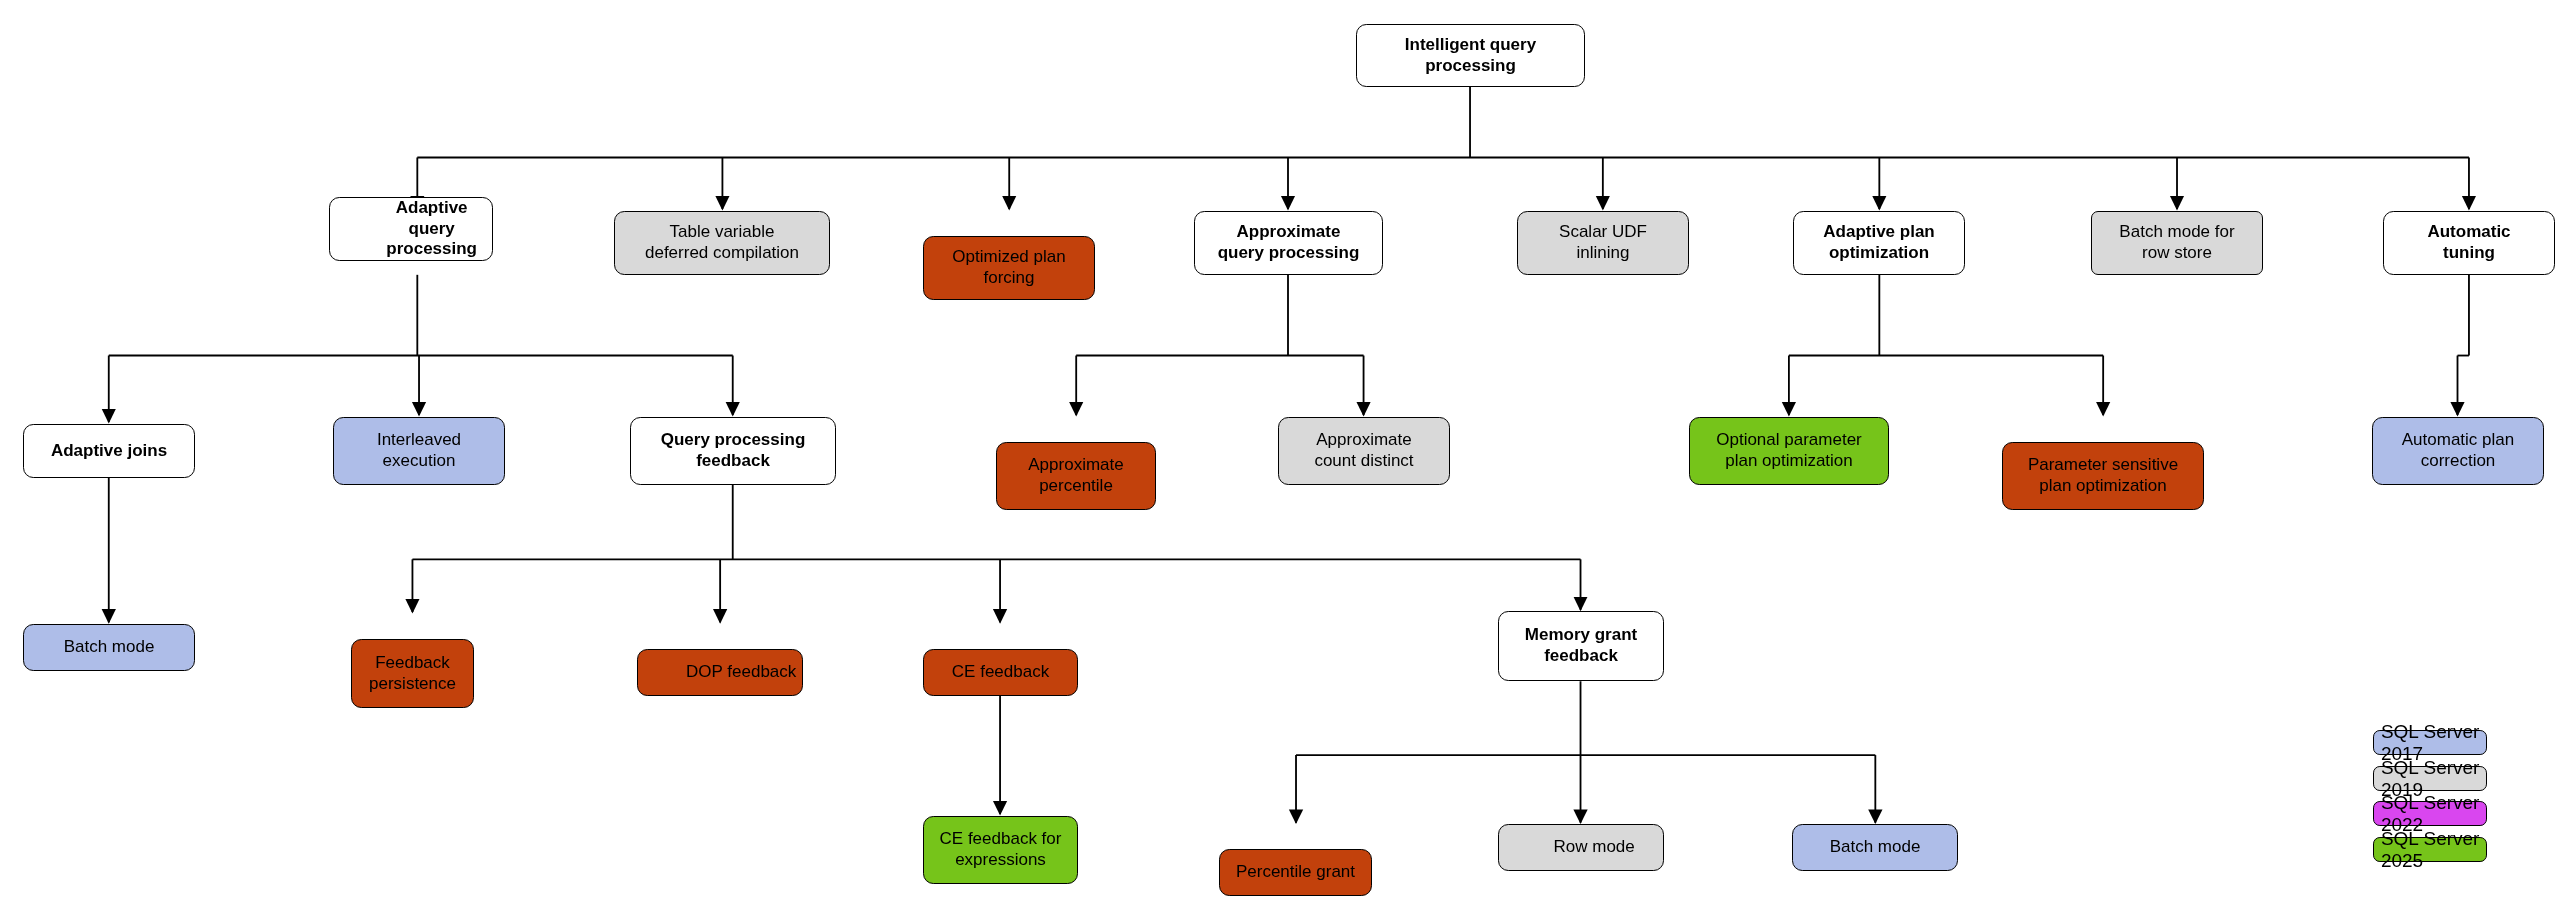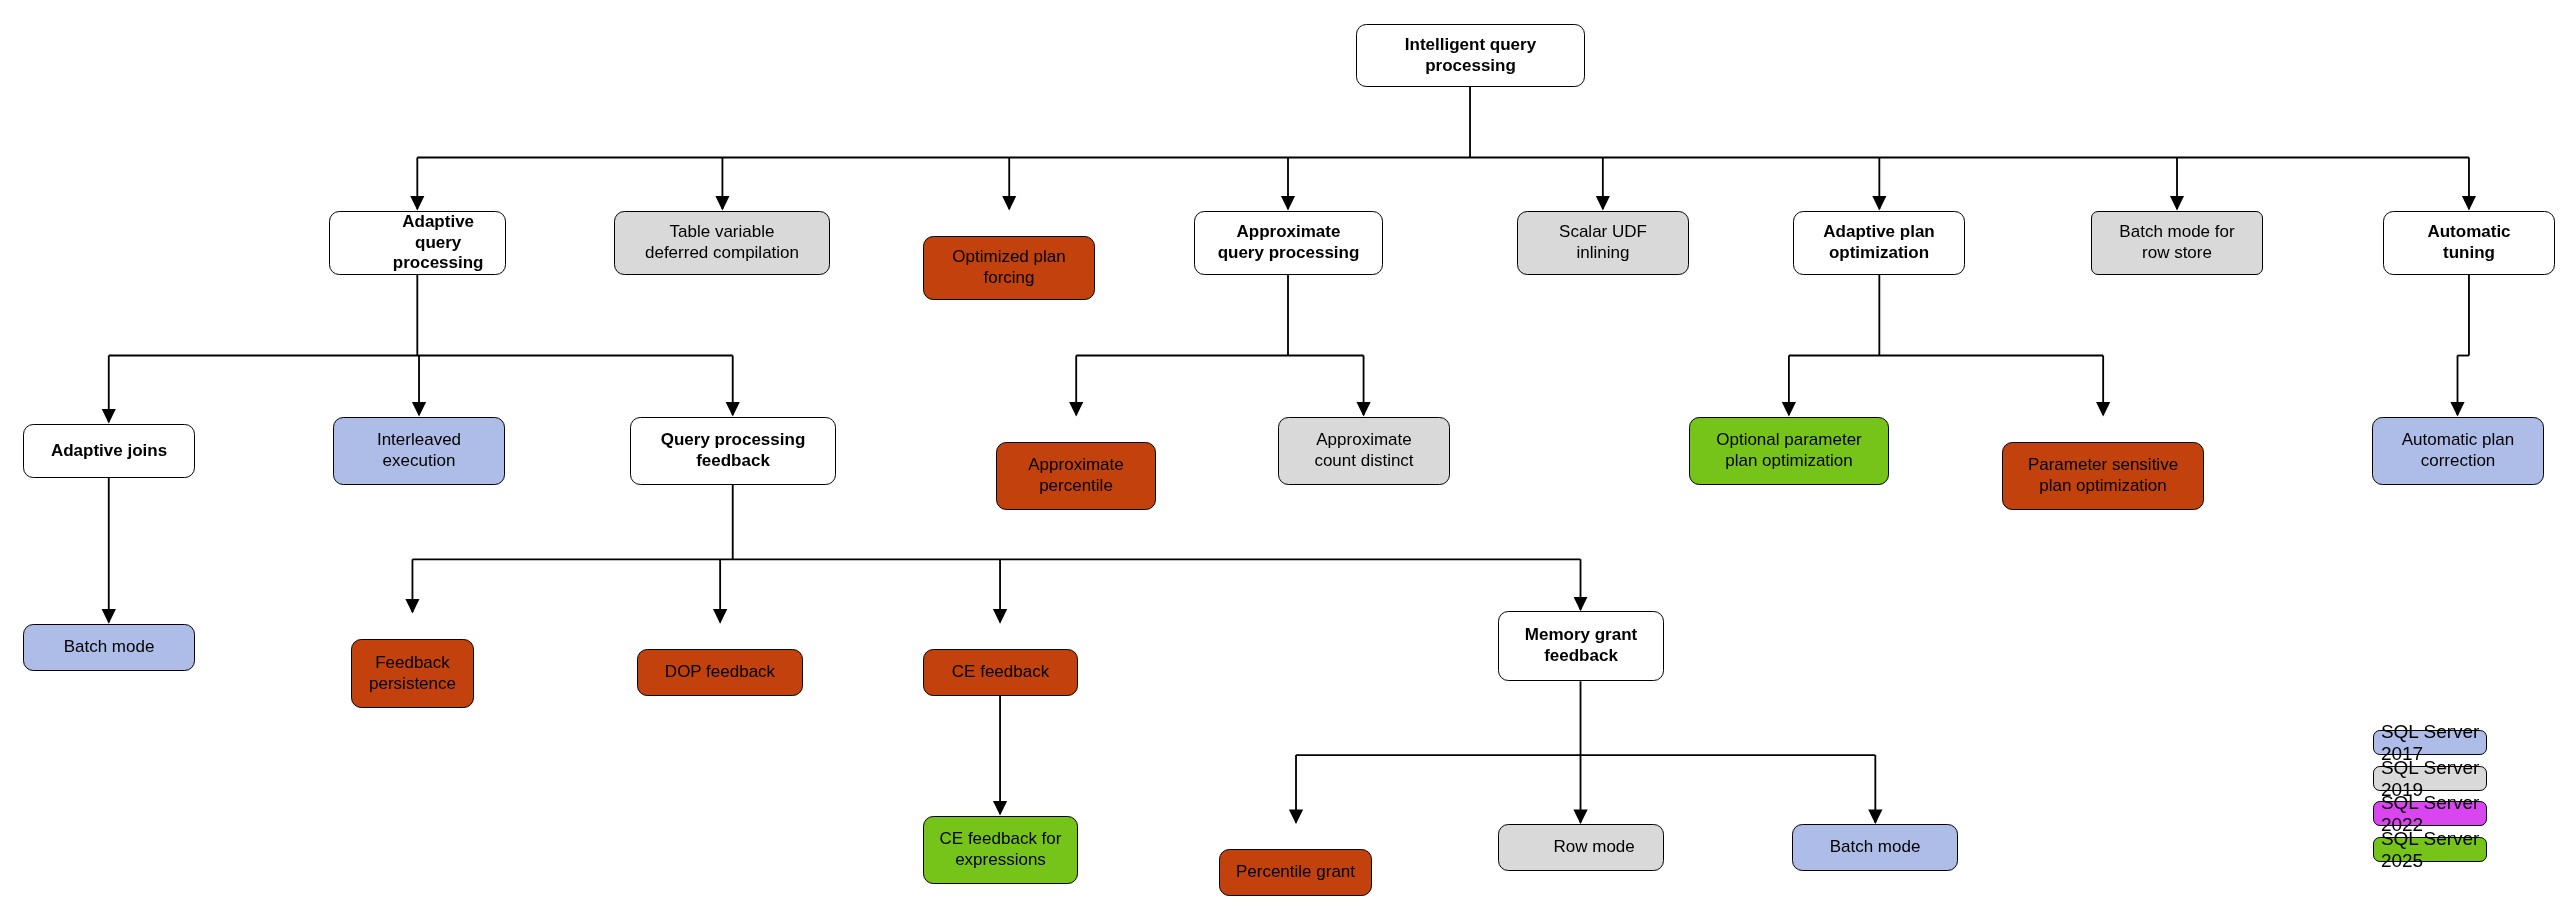--- a/index.html
+++ b/index.html
@@ -113,21 +113,21 @@
         <path d="M2264,1319 L3276,1319"></path>
         <path d="M2264,1319 L2264,1437" marker-end="url(#arrowhead)"></path>
         <path d="M2761,1319 L2761,1437" marker-end="url(#arrowhead)"></path>
         <path d="M3276,1319 L3276,1437" marker-end="url(#arrowhead)"></path>
       </g>
   </svg>
 
   <div id="node-layer">
       <div class="node root" style="left: 1356px; top: 24px; width: 229px; height: 63px;"><span>Intelligent query
 processing</span></div>
-      <div class="node root" style="left: 329px; top: 211px; width: 177px; height: 64px; padding-left: 47px;"><span>Adaptive query
+      <div class="node root" style="left: 329px; top: 197px; width: 164px; height: 64px; padding-left: 47px;"><span>Adaptive query
 processing</span></div>
       <div class="node v2019" style="left: 614px; top: 211px; width: 216px; height: 64px;"><span>Table variable
 deferred compilation</span></div>
       <div class="node v2022" style="left: 923px; top: 211px; width: 172px; height: 64px;"><span>Optimized plan
 forcing</span></div>
       <div class="node root" style="left: 1194px; top: 211px; width: 189px; height: 64px;"><span>Approximate
 query processing</span></div>
       <div class="node v2019" style="left: 1517px; top: 211px; width: 172px; height: 64px;"><span>Scalar UDF
 inlining</span></div>
       <div class="node root" style="left: 1793px; top: 211px; width: 172px; height: 64px;"><span>Adaptive plan
@@ -147,21 +147,21 @@
 count distinct</span></div>
       <div class="node v2025" style="left: 1689px; top: 417px; width: 200px; height: 68px;"><span>Optional parameter
 plan optimization</span></div>
       <div class="node v2022" style="left: 2002px; top: 417px; width: 202px; height: 68px;"><span>Parameter sensitive
 plan optimization</span></div>
       <div class="node v2017" style="left: 2372px; top: 417px; width: 172px; height: 68px;"><span>Automatic plan
 correction</span></div>
       <div class="node v2017" style="left: 23px; top: 624px; width: 172px; height: 47px;"><span>Batch mode</span></div>
       <div class="node v2022" style="left: 351px; top: 614px; width: 123px; height: 69px;"><span>Feedback
 persistence</span></div>
-      <div class="node v2022" style="left: 637px; top: 624px; width: 166px; height: 47px;"><span>DOP feedback</span></div>
+      <div class="node v2022" style="left: 637px; top: 624px; width: 166px; height: 47px; justify-content: flex-end;"><span>DOP feedback</span></div>
       <div class="node v2022" style="left: 923px; top: 624px; width: 155px; height: 47px;"><span>CE feedback</span></div>
       <div class="node root" style="left: 1498px; top: 611px; width: 166px; height: 70px;"><span>Memory grant
 feedback</span></div>
       <div class="node v2025" style="left: 923px; top: 816px; width: 155px; height: 68px;"><span>CE feedback for
 expressions</span></div>
       <div class="node v2022" style="left: 1219px; top: 824px; width: 153px; height: 47px;"><span>Percentile grant</span></div>
       <div class="node v2019" style="left: 1498px; top: 824px; width: 166px; height: 47px; padding-left: 32px;"><span>Row mode</span></div>
       <div class="node v2017" style="left: 1792px; top: 824px; width: 166px; height: 47px;"><span>Batch mode</span></div>
     </div>
 

